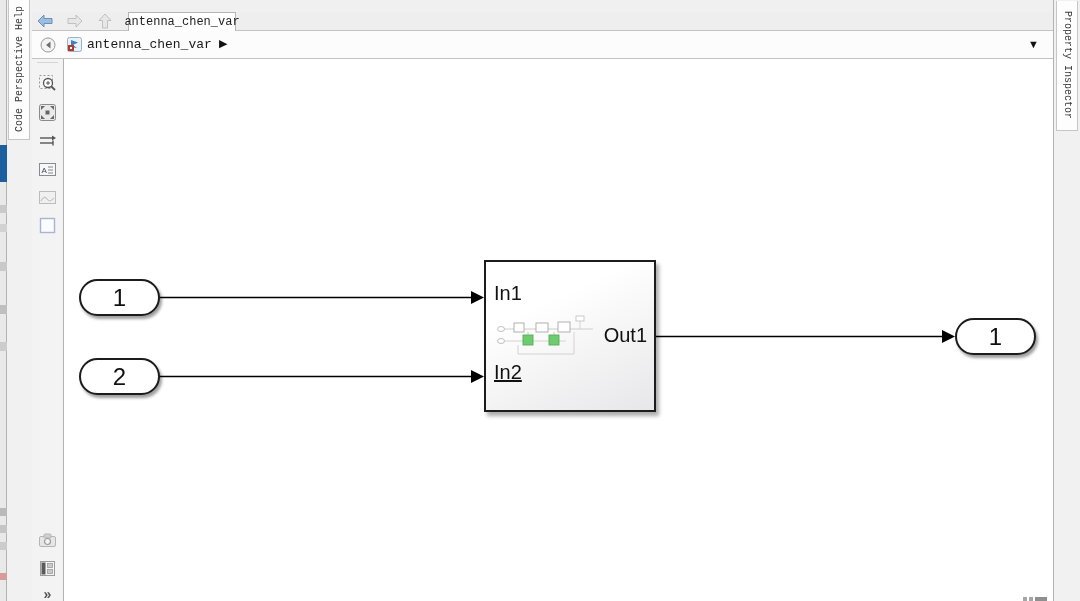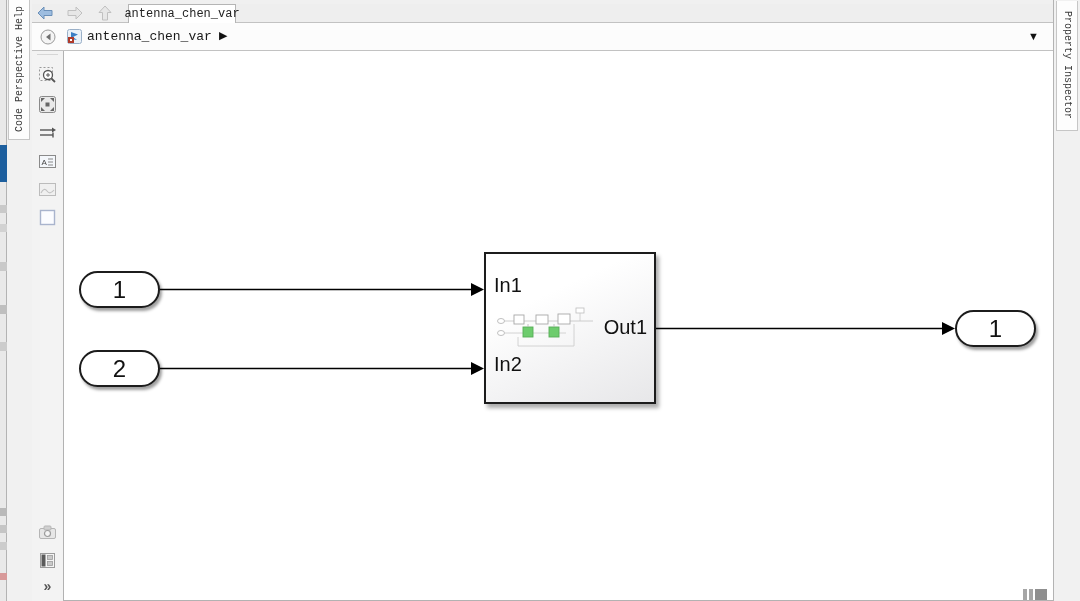--- a/index.html
+++ b/index.html
@@ -22,21 +22,21 @@
 
   
   #right-strip { position:absolute; left:1053px; top:0; width:27px; height:601px;
                  background:#f1f1f1; border-left:1px solid #b3b3b3; }
   #right-tab { position:absolute; left:2px; top:1px; width:22px; height:130px;
                background:#fdfdfd; border:1px solid #c6c6c6; border-top:none;
                display:flex; align-items:center; justify-content:center; cursor:pointer; }
   #right-tab span { writing-mode:vertical-rl; font-size:10px; color:#3a3a3a; white-space:nowrap; }
 
   
-  #main { position:absolute; left:32px; top:4px; width:1021px; height:537px; background:#f3f3f3; }
+  #main { position:absolute; left:32px; top:12px; width:1021px; height:537px; background:#f3f3f3; }
 
   #tab-bar { position:absolute; left:0; top:0; width:1021px; height:19px;
              background:#eeeeee; border-bottom:1px solid #c2c2c2; }
   .nav-btn { position:absolute; top:1px; width:18px; height:16px; cursor:pointer; }
   #doc-tab { position:absolute; left:96px; top:0; width:108px; height:19px;
              background:#ffffff; border:1px solid #b5b5b5; border-bottom:none;
              display:flex; align-items:center; justify-content:center;
              font-size:12px; color:#222; cursor:pointer; }
 
   #breadcrumb-bar { position:absolute; left:0; top:19px; width:1021px; height:28px;
@@ -67,21 +67,21 @@
           font-size:24px; color:#111; cursor:pointer; }
   #inport1 { left:15px; top:220px; }
   #inport2 { left:15px; top:299px; }
   #outport1 { left:891px; top:259px; }
 
   #subsystem { position:absolute; left:420px; top:201px; width:172px; height:152px;
                background:linear-gradient(155deg,#ffffff 30%,#e7e7e9 100%);
                border:2px solid #1c1c1c; box-shadow:3px 4px 4px rgba(0,0,0,0.33); cursor:pointer;text-align:center; }
   .blk-label { position:absolute; font-size:20px; color:#111; }
   #lbl-in1 { left:8px; top:20px; }
-  #lbl-in2 { left:8px; top:99px; }
+  #lbl-in2 { left:8px; top:99px;text-decoration:underline; }
   #lbl-out1 { right:7px; top:62px; }
   #thumb { position:absolute; left:10px; top:52px; }
 
   #grip { position:absolute; left:959px; top:538px; width:26px; height:11px; cursor:pointer; }
   #grip div { float:left; height:11px; margin-right:2px; }
   #grip .g1,#grip .g2 { width:4px; background:#a6a6a6; }
   #grip .g3 { width:12px; background:#8f8f8f; margin-right:0; }
 </style>
 </head>
 <body>

